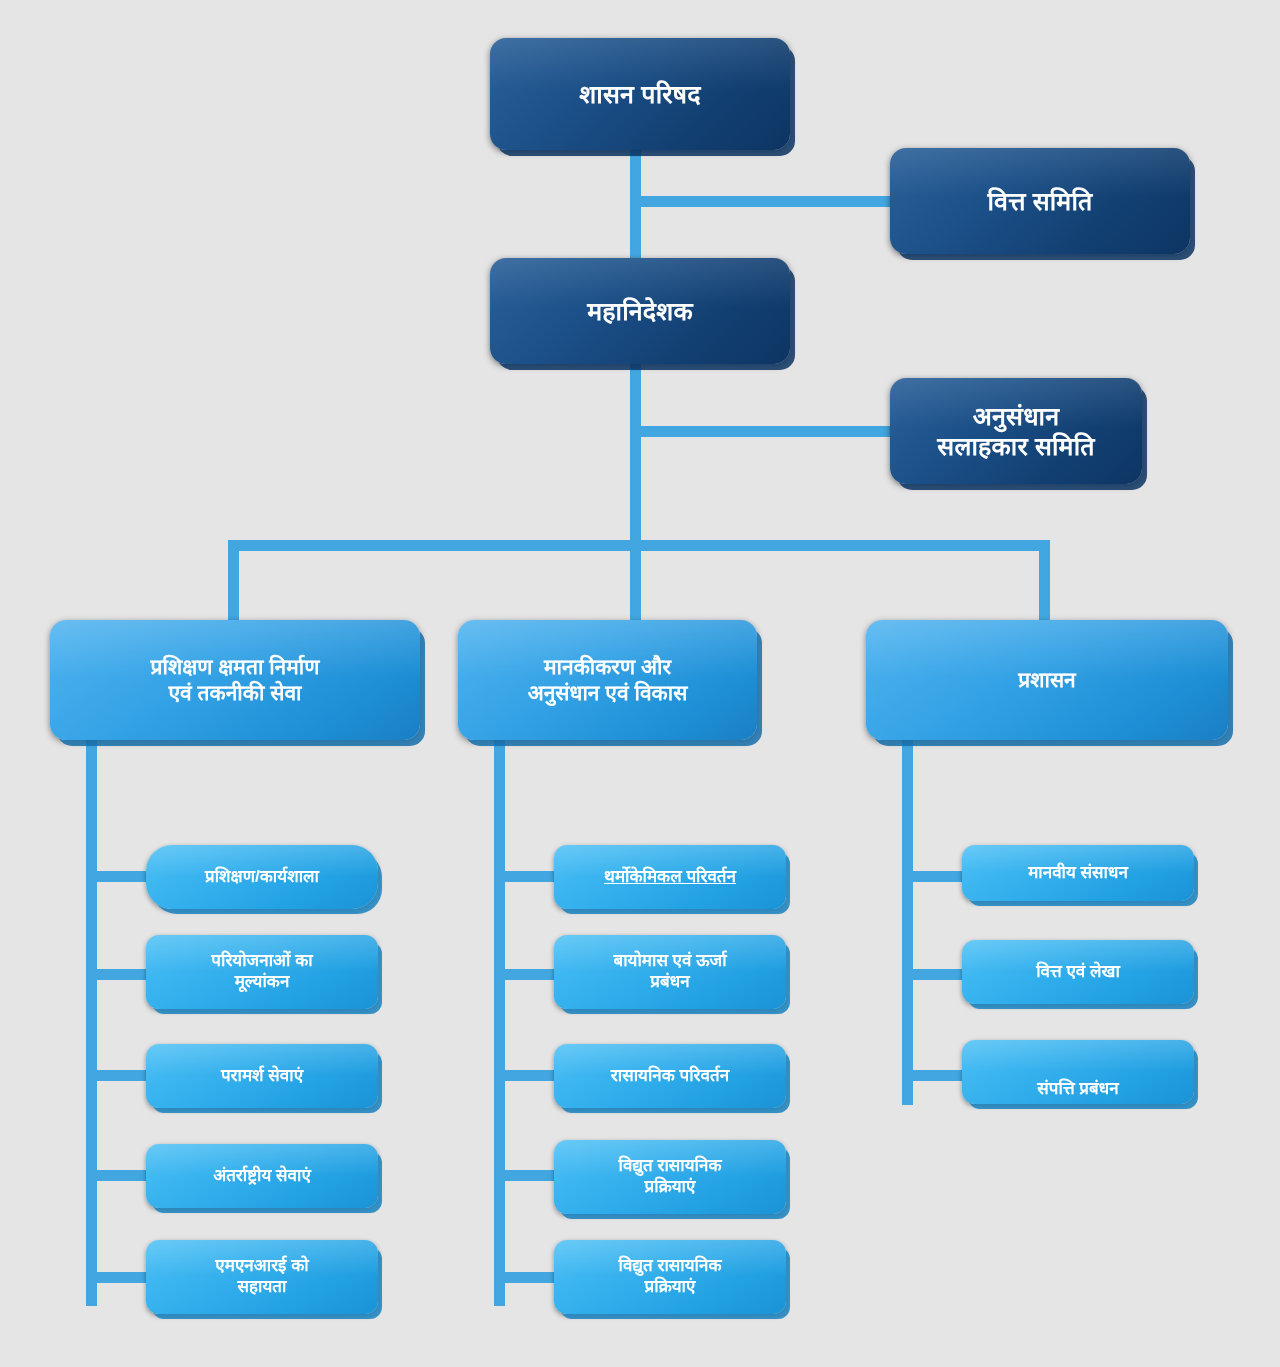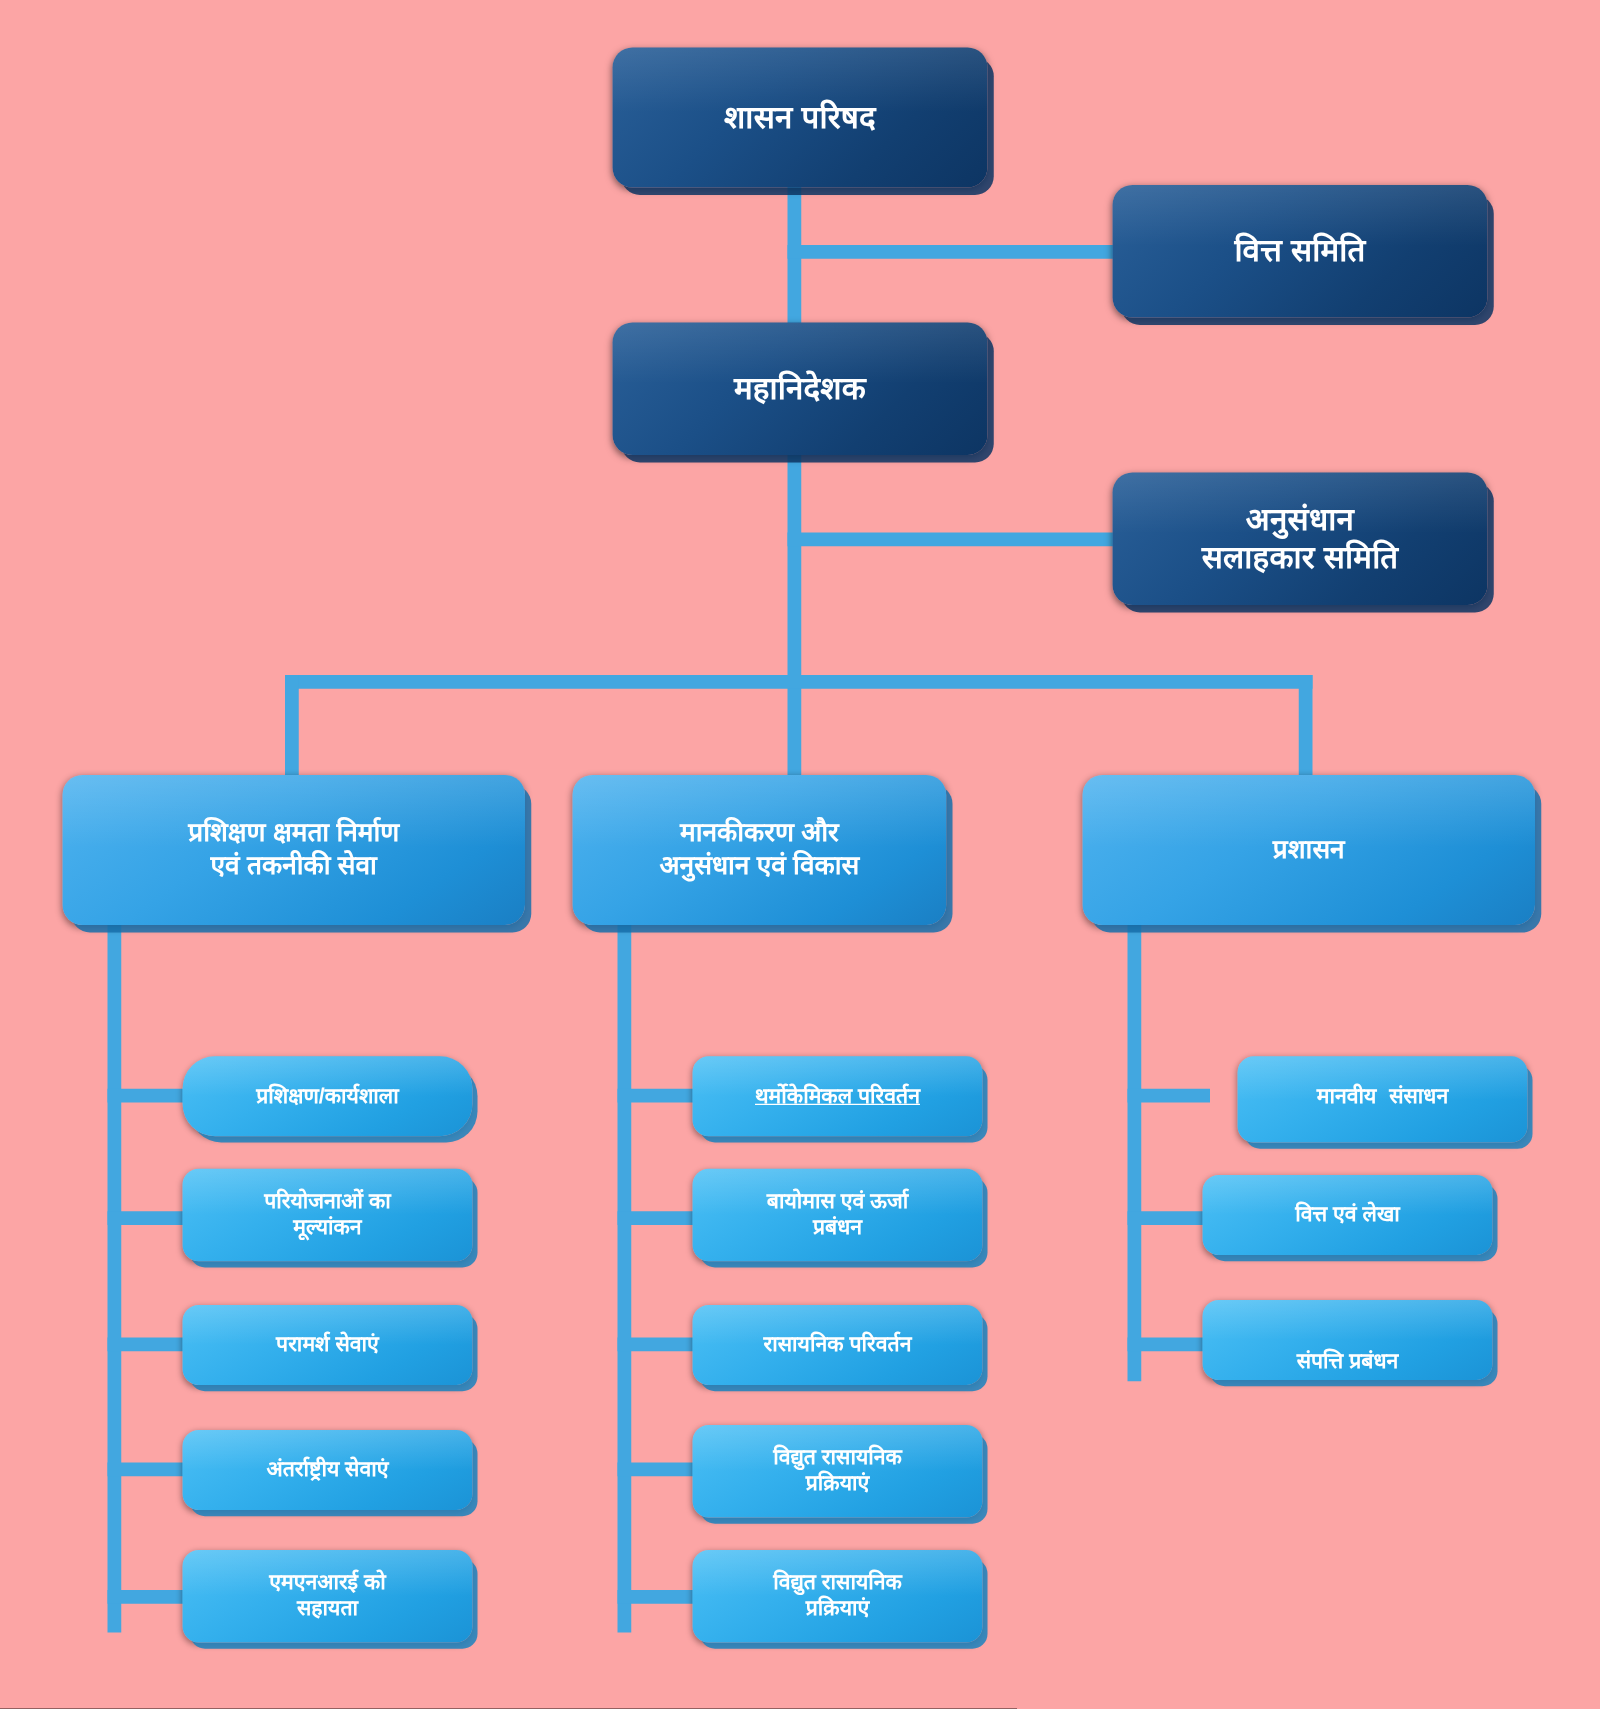--- a/index.html
+++ b/index.html
@@ -4,21 +4,21 @@
 <style>
   html, body {
     margin: 0;
     padding: 0;
     background: #000000;
   }
   #chart {
     position: relative;
     width: 1280px;
     height: 1367px;
-    background: #fca5a5;
+    background: #e5e5e5;
     font-family: "Liberation Sans", "DejaVu Sans", sans-serif;
     overflow: hidden;
   }
 
   
   .conn {
     position: absolute;
     background: #42a7e0;
   }
   .conn.h { height: 11px; }
@@ -136,21 +136,21 @@
   </div>
 
   <div class="node dark" style="left:890px; top:148px; width:300px; height:106px;">
     <span class="label">वित्त समिति</span>
   </div>
 
   <div class="node dark" style="left:490px; top:258px; width:300px; height:106px;">
     <span class="label">महानिदेशक</span>
   </div>
 
-  <div class="node dark" style="left:890px; top:378px; width:300px; height:106px;">
+  <div class="node dark" style="left:890px; top:378px; width:252px; height:106px;">
     <span class="label">अनुसंधान
 सलाहकार समिति</span>
   </div>
 
   <div class="node mid" style="left:50px; top:620px; width:370px; height:120px;">
     <span class="label">प्रशिक्षण क्षमता निर्माण
 एवं तकनीकी सेवा</span>
   </div>
 
   <div class="node mid" style="left:458px; top:620px; width:299px; height:120px;">
@@ -192,21 +192,21 @@
   </div>
   <div class="node leaf" style="left:554px; top:1140px; width:232px; height:74px;">
     <span class="label">विद्युत रासायनिक
 प्रक्रियाएं</span>
   </div>
   <div class="node leaf" style="left:554px; top:1240px; width:232px; height:74px;">
     <span class="label">विद्युत रासायनिक
 प्रक्रियाएं</span>
   </div>
 
-  <div class="node leaf" style="left:990px; top:845px; width:232px; height:69px;font-family:Liberation Mono, monospace;">
+  <div class="node leaf" style="left:962px; top:845px; width:232px; height:56px;">
     <span class="label">मानवीय संसाधन</span>
   </div>
   <div class="node leaf" style="left:962px; top:940px; width:232px; height:64px;">
     <span class="label">वित्त एवं लेखा</span>
   </div>
   <div class="node leaf" style="left:962px; top:1040px; width:232px; height:64px;align-items:flex-end;">
     <span class="label">संपत्ति प्रबंधन</span>
   </div>
 
 </div>

